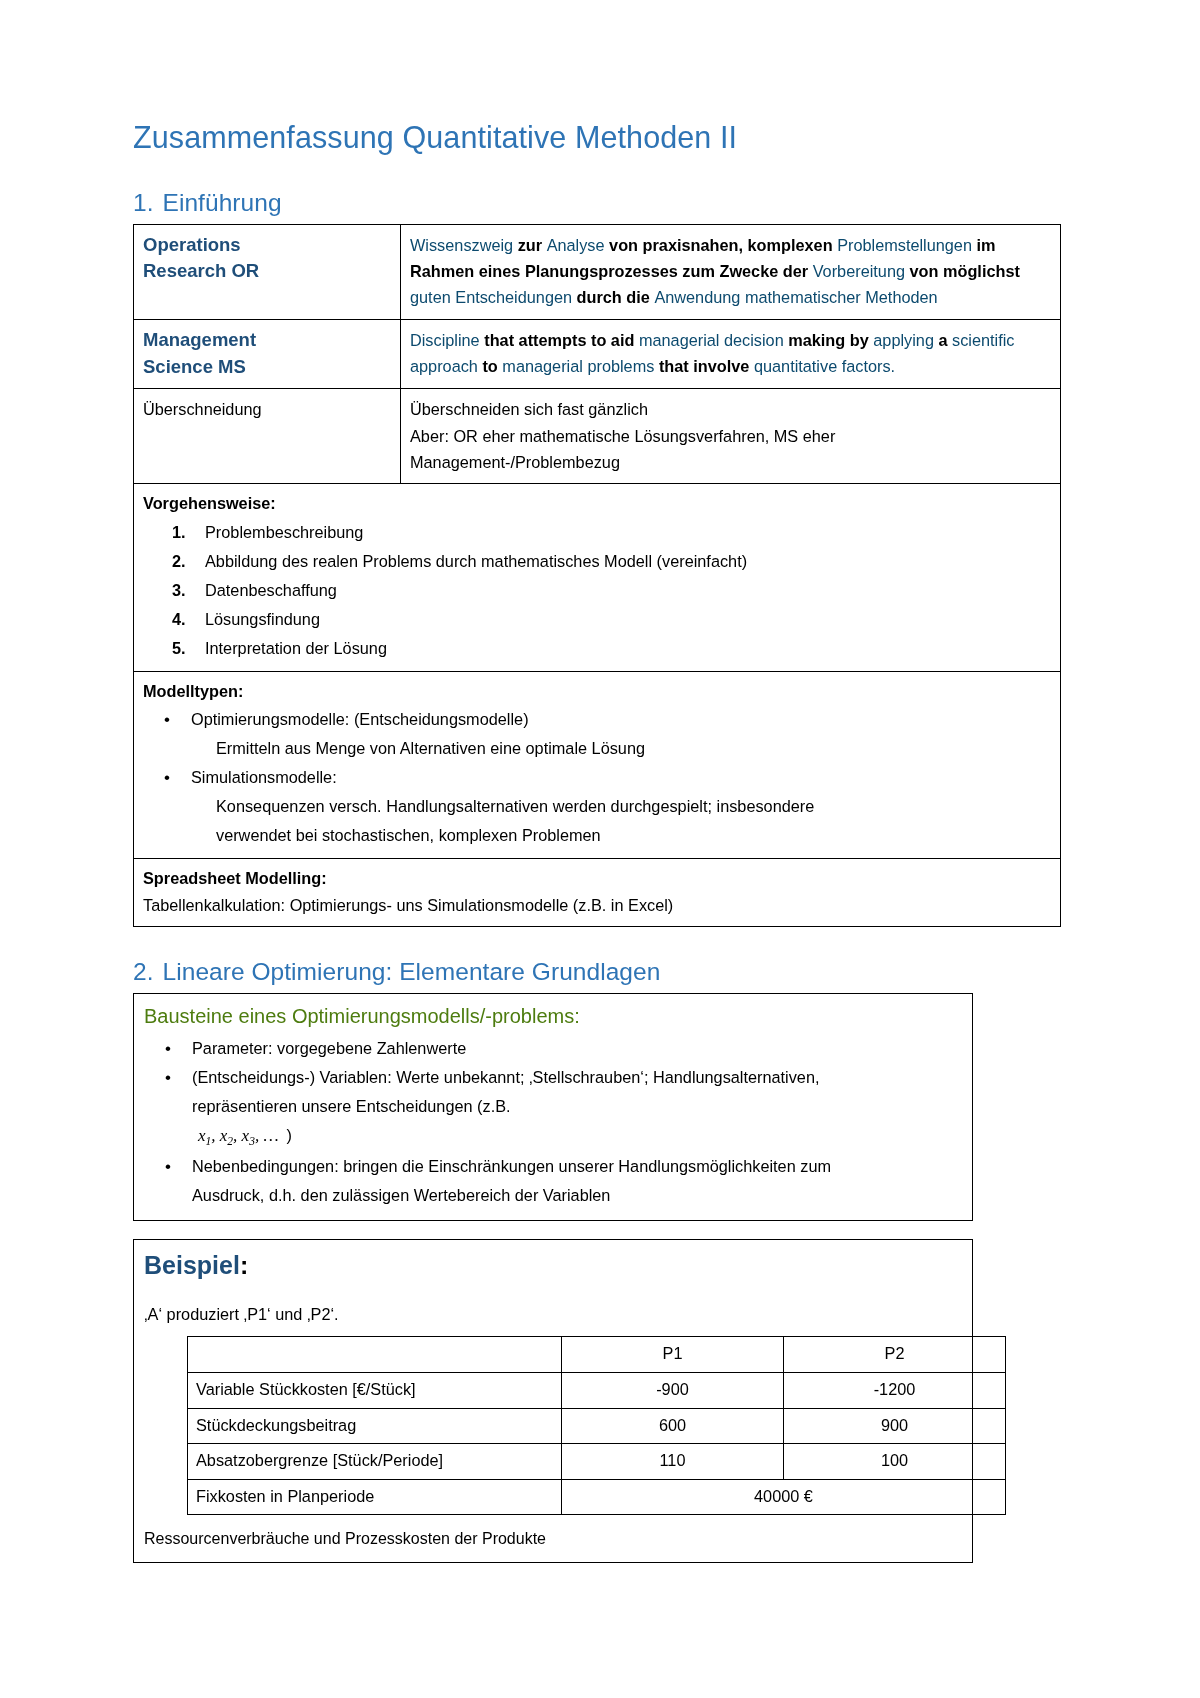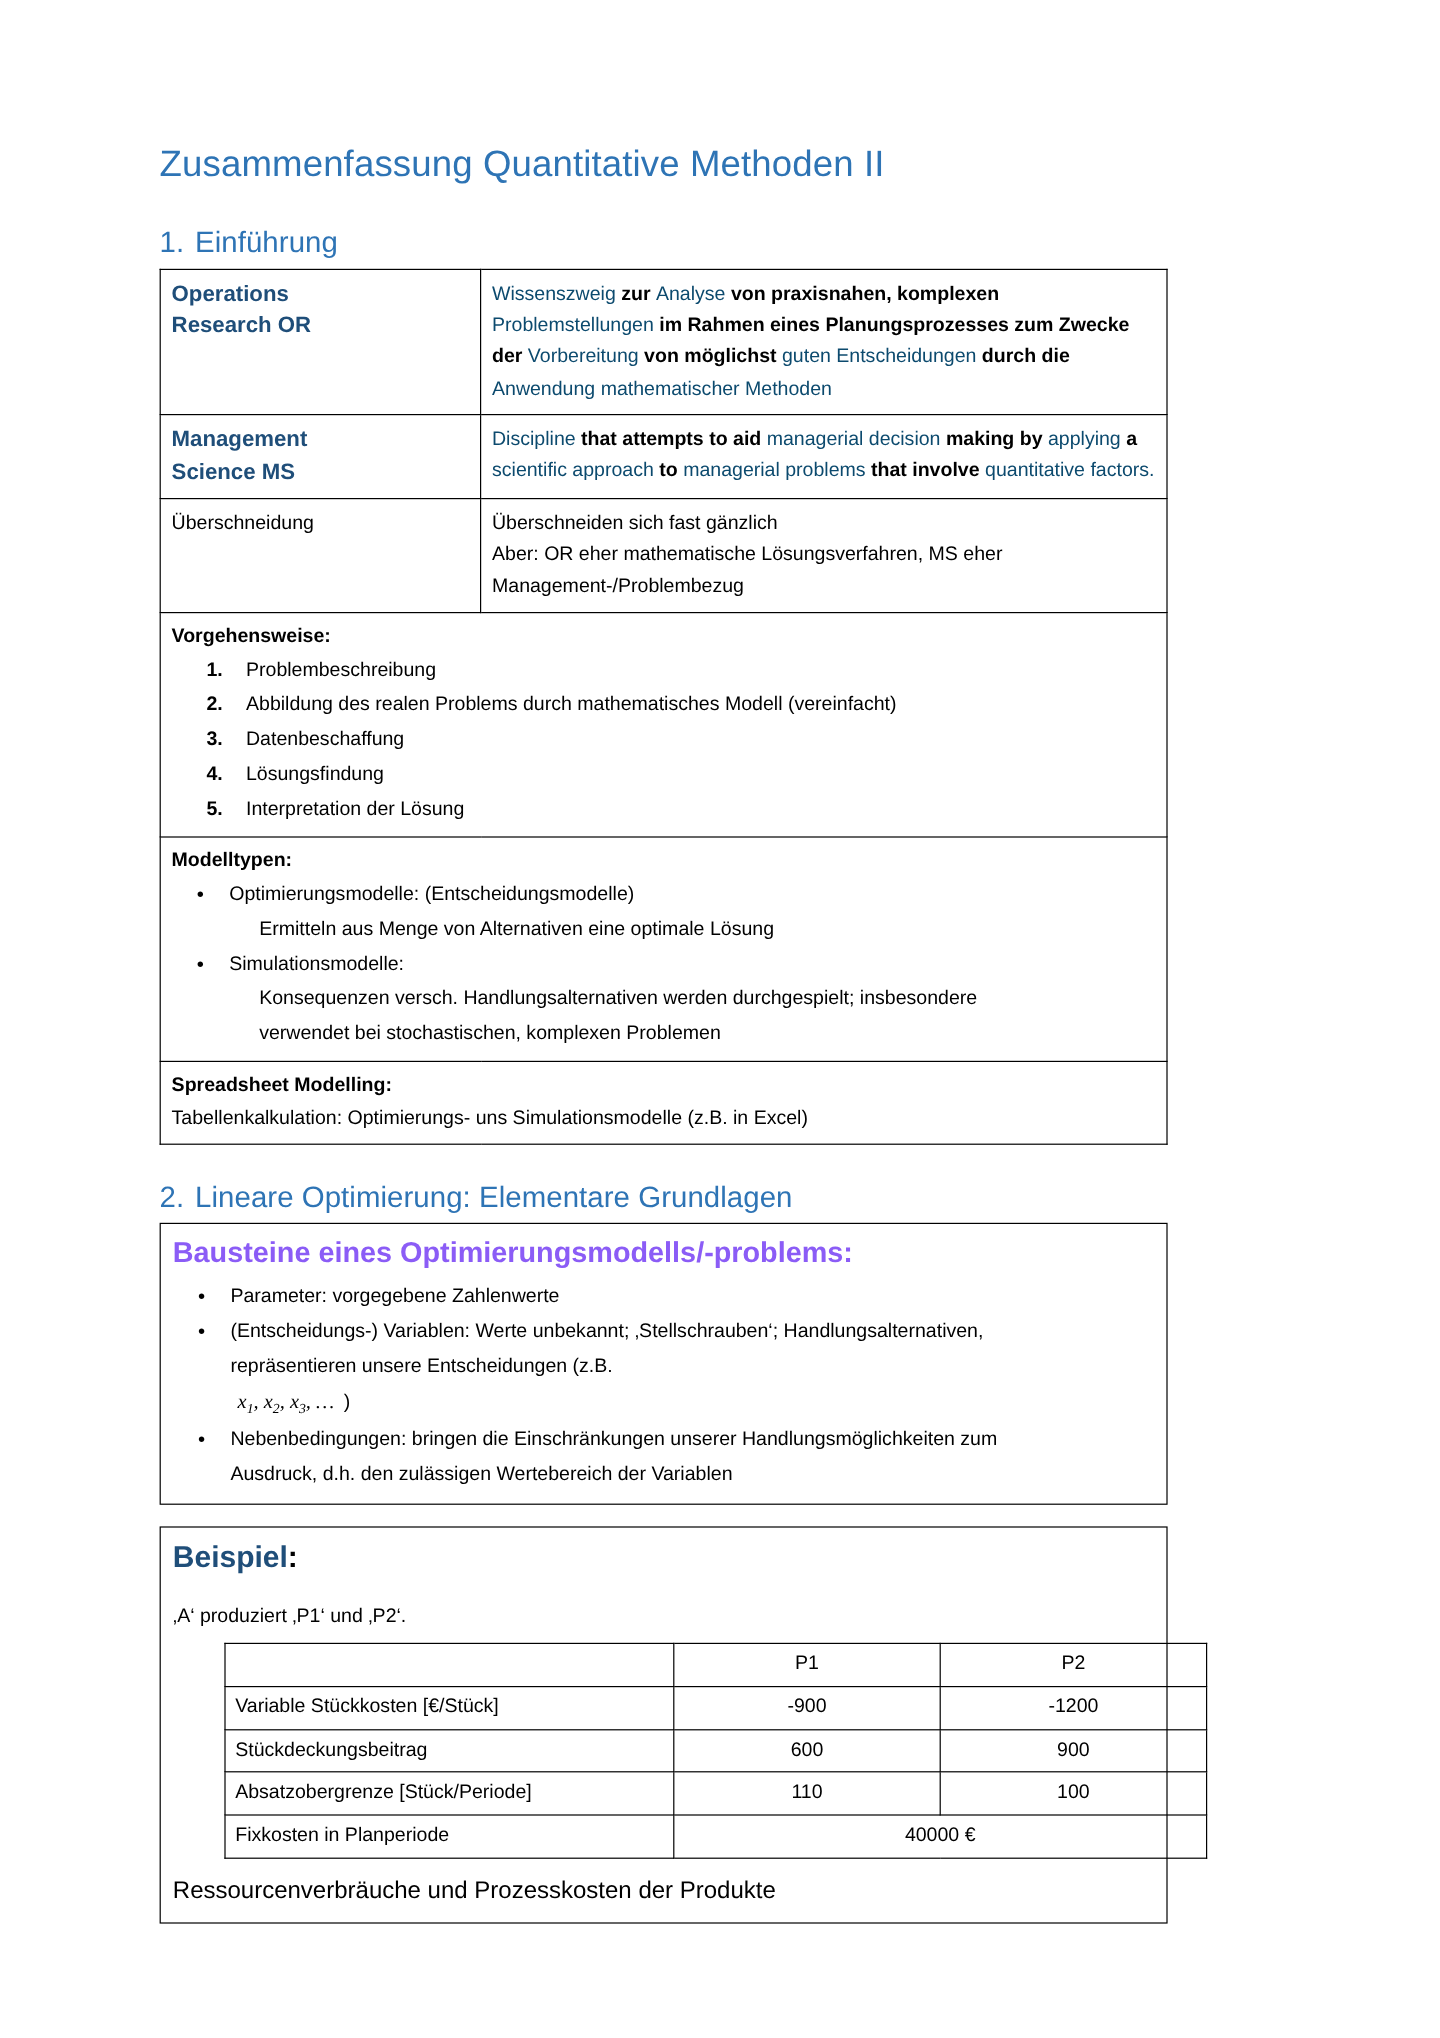--- a/index.html
+++ b/index.html
@@ -40,21 +40,21 @@
     margin: 0 0 6px 0;
     letter-spacing: 0.05px;
   }
   .section-heading .num {
     margin-right: 9px;
   }
 
   
   .tbl {
     border-collapse: collapse;
-    width: 840px;
+    width: 928px;
     table-layout: fixed;
   }
   .tbl td {
     border: 1.4px solid #000000;
     padding: 7px 9px 8px 9px;
     vertical-align: top;
     font-size: 16.3px;
     line-height: 1.62;
   }
   .col-label { width: 248px; }
@@ -116,23 +116,23 @@
   .cont-line { display: block; }
 
   
   .outer-box {
     width: 840px;
     box-sizing: border-box;
     border: 1.4px solid #000000;
     padding: 8px 10px 10px 10px;
   }
   .box-head-blue {
-    font-weight: bold;
-    color: #8b5cf6;
-    font-size: 24px;
+    font-weight: normal;
+    color: #4d7c0f;
+    font-size: 20px;
     line-height: 1.45;
     margin: 0 0 3px 0;
   }
   .bullets-2 { padding-left: 46px; }
   .bullets-2 > li { line-height: 1.82; }
 
   
   .math {
     font-family: "Liberation Serif", serif;
     font-style: italic;
@@ -180,21 +180,21 @@
     border: 1.4px solid #000000;
     font-size: 16.3px;
     padding: 5px 8px 6px 8px;
     line-height: 1.45;
   }
   .data-tbl td.c { text-align: center; }
   .dt-c0 { width: 374px; }
   .dt-c1 { width: 222px; }
   .dt-c2 { width: 222px; }
   .beispiel-foot {
-    font-size: 20px;
+    font-size: 16px;
     line-height: 1.6;
   }
 </style>
 </head>
 <body>
 
 <div class="page">
 
   <h1 class="doc-title">Zusammenfassung Quantitative Methoden II</h1>
 

